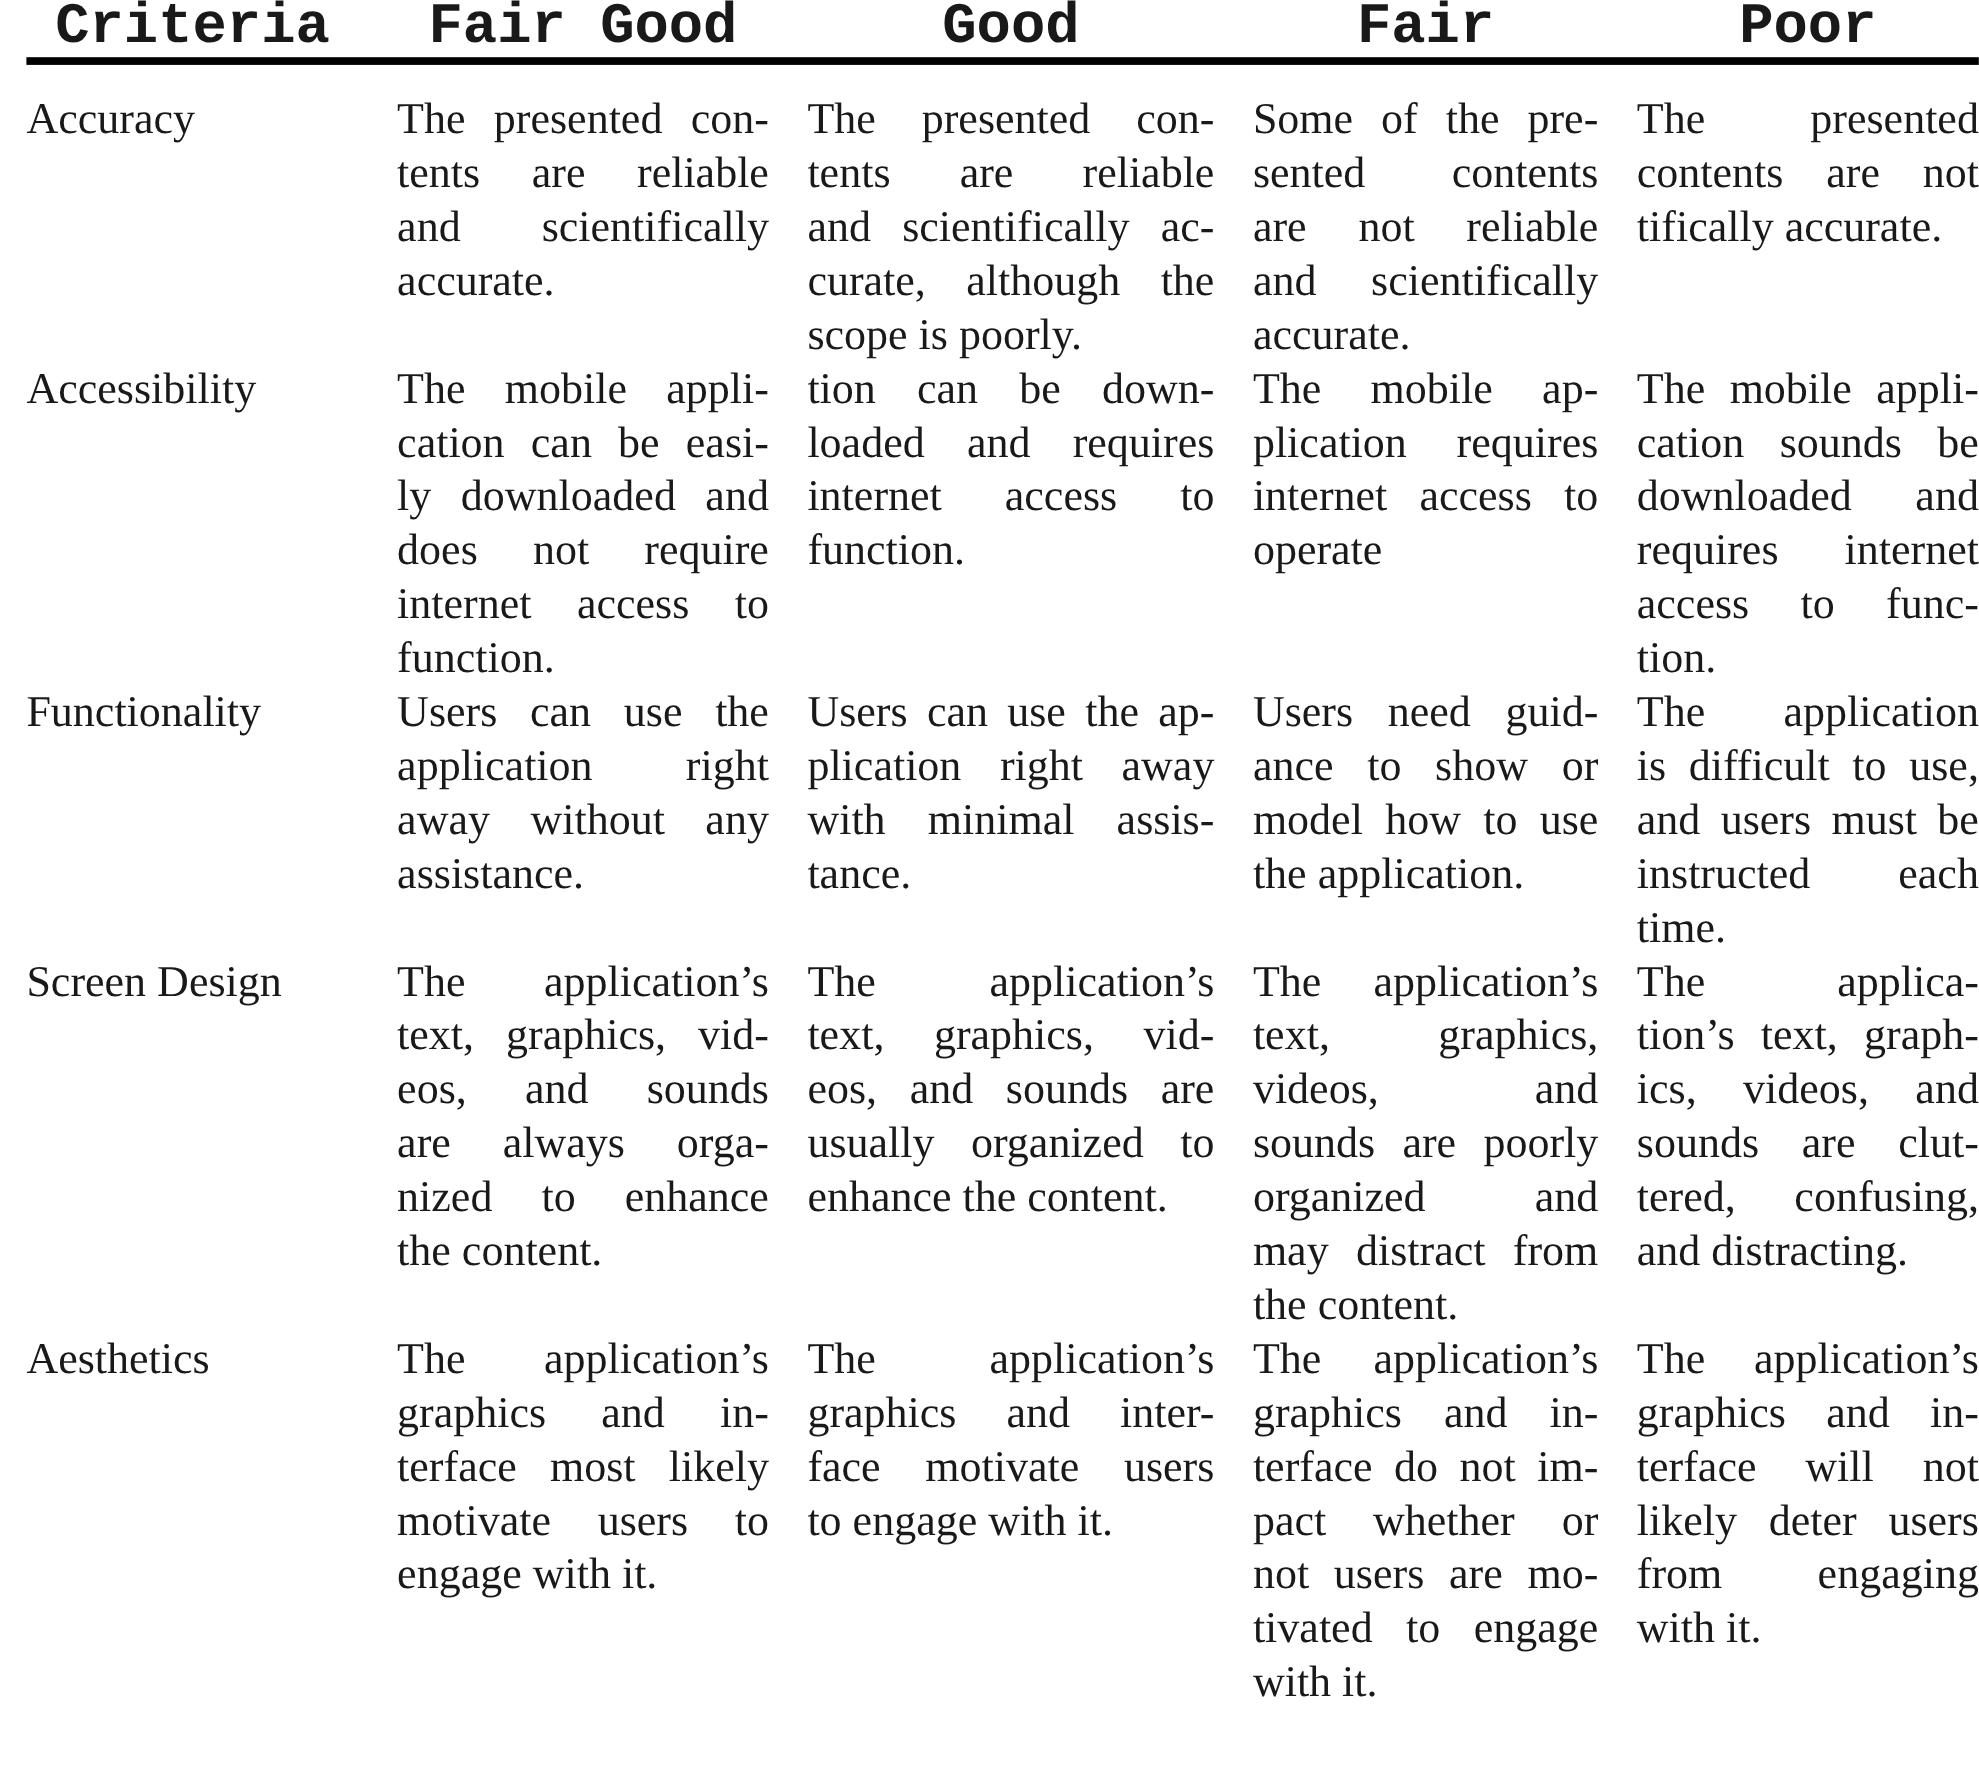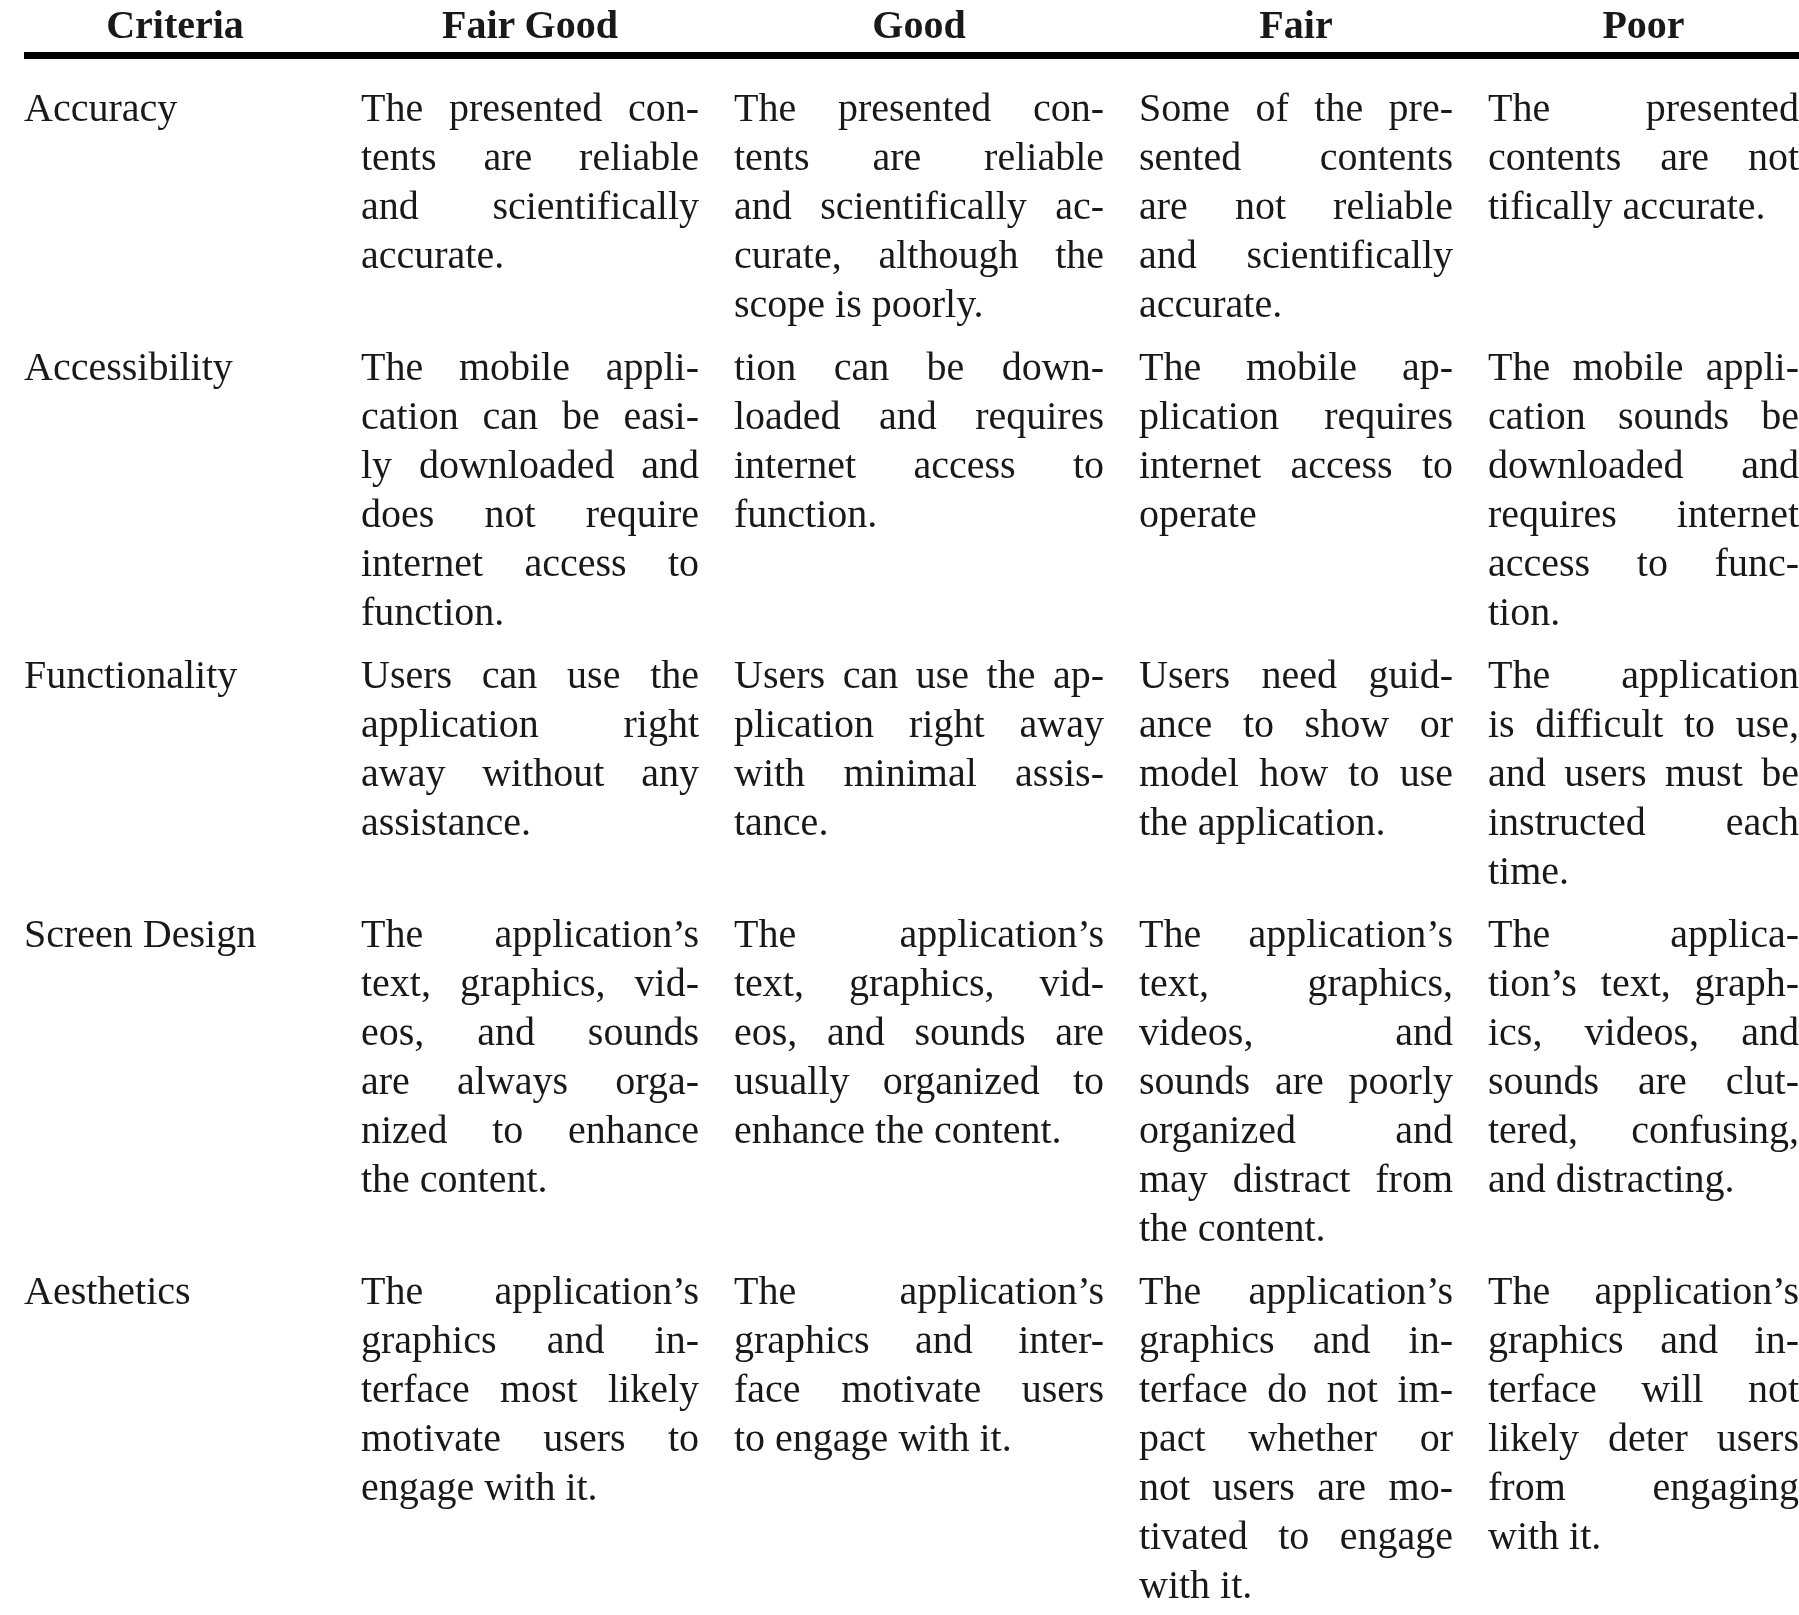--- a/index.html
+++ b/index.html
@@ -24,31 +24,31 @@
     grid-template-columns: 302px 338px 370px 314px 311px;
     column-gap: 35px;
     align-items: start;
   }
   .thead {
     padding-top: 2px;
     padding-bottom: 4px;
     border-bottom: 7px solid #000000;
   }
   .th {
-    font-size: 40px;
+    font-size: 52px;
     line-height: 46px;
     font-weight: bold;
     text-align: center;
     white-space: nowrap;
+    font-family: Liberation Mono, monospace;
   }
   .tbody {
     padding-top: 24px;
     display: flex;
     flex-direction: column;
-    gap: 14px;
   }
   .td {
     font-size: 40px;
     line-height: 49px;
   }
   .label {
     text-align: left;
     white-space: nowrap;
   }
   .cell .ln {

